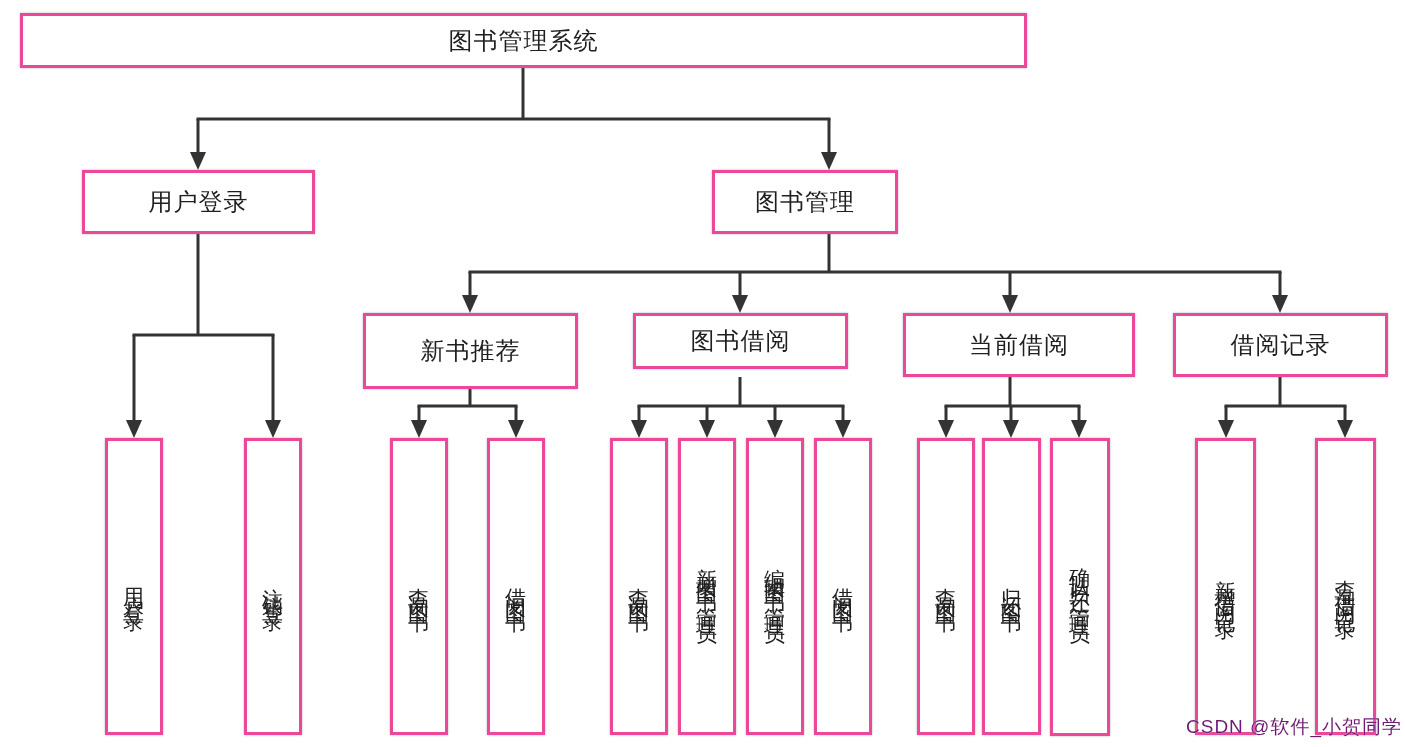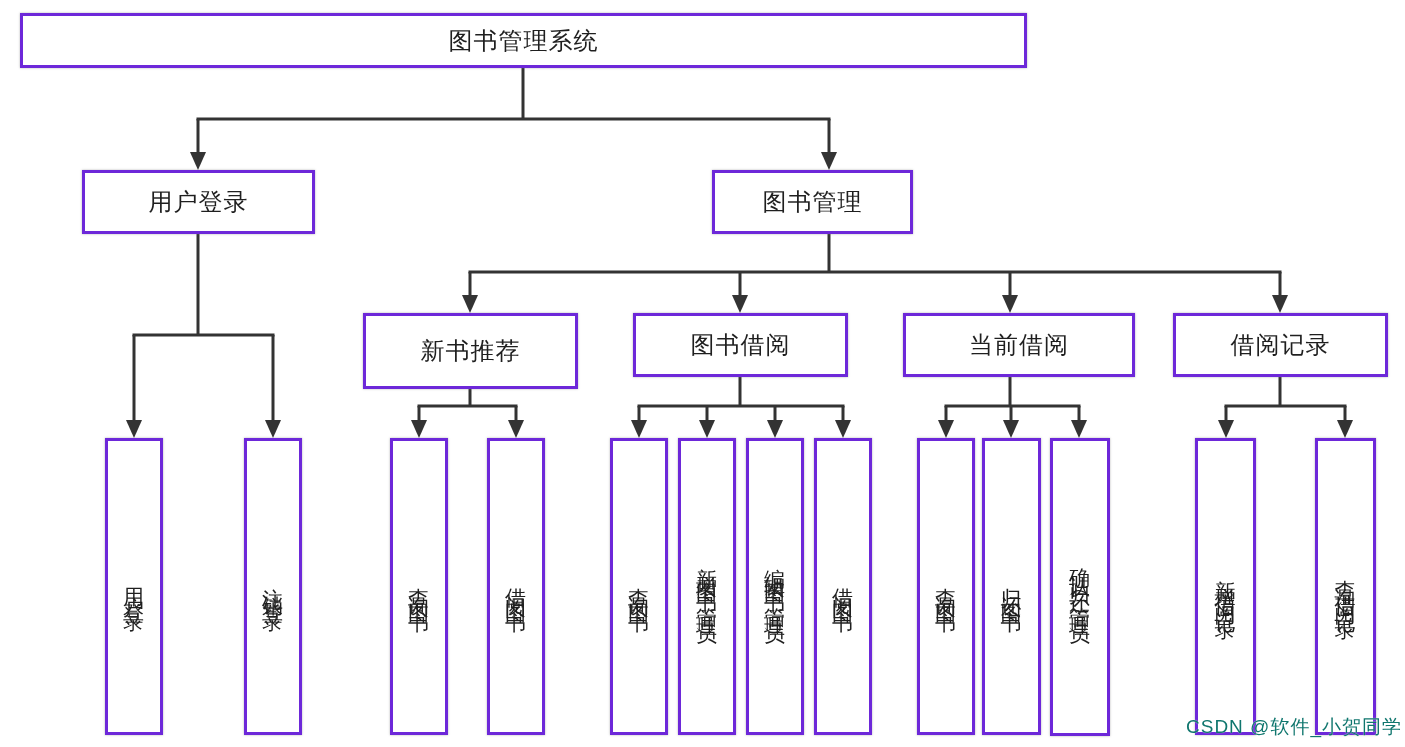--- a/index.html
+++ b/index.html
@@ -17,21 +17,21 @@
   }
   #connector-svg {
     position: absolute;
     left: 0;
     top: 0;
     z-index: 1;
   }
   .node {
     position: absolute;
     box-sizing: border-box;
-    border: 3px solid #6d28d9;
+    border: 3px solid #ec4899;
     background: #ffffff;
     color: #1f1f1f;
     display: flex;
     align-items: center;
     justify-content: center;
     text-align: center;
     z-index: 2;
     box-shadow: 0 0 2px rgba(120,120,120,0.55);
   }
   .node-h {
@@ -45,21 +45,21 @@
     text-orientation: mixed;
     letter-spacing: 8px;
     line-height: 1.1;
   }
   #watermark {
     position: absolute;
     left: 1186px;
     top: 714px;
     z-index: 5;
     font-size: 19px;
-    color: #0f766e;
+    color: #701a75;
     text-shadow: 0 0 1px rgba(255,255,255,0.9);
     white-space: nowrap;
     letter-spacing: 1px;
   }
 </style>
 </head>
 <body>
 
 <div id="canvas">
 
@@ -125,23 +125,23 @@
       <polygon points="1003,420 1019,420 1011,438"></polygon>
       <polygon points="1071,420 1087,420 1079,438"></polygon>
       <polygon points="1218,420 1234,420 1226,438"></polygon>
       <polygon points="1337,420 1353,420 1345,438"></polygon>
     </g>
   </svg>
 
   <div id="nodes-layer">
       <div class="node node-h" style="left: 20px; top: 13px; width: 1007px; height: 55px;">图书管理系统</div>
       <div class="node node-h" style="left: 82px; top: 170px; width: 233px; height: 64px;">用户登录</div>
-      <div class="node node-h" style="left: 712px; top: 170px; width: 201px; height: 64px;">图书管理</div>
+      <div class="node node-h" style="left: 712px; top: 170px; width: 186px; height: 64px;">图书管理</div>
       <div class="node node-h" style="left: 363px; top: 313px; width: 215px; height: 76px;">新书推荐</div>
-      <div class="node node-h" style="left: 633px; top: 313px; width: 215px; height: 64px;">图书借阅</div>
+      <div class="node node-h" style="left: 633px; top: 313px; width: 215px; height: 56px;">图书借阅</div>
       <div class="node node-h" style="left: 903px; top: 313px; width: 232px; height: 64px;">当前借阅</div>
       <div class="node node-h" style="left: 1173px; top: 313px; width: 215px; height: 64px;">借阅记录</div>
       <div class="node node-v" style="left: 105px; top: 438px; width: 58px; height: 297px;">用户登录</div>
       <div class="node node-v" style="left: 244px; top: 438px; width: 58px; height: 297px;">注销登录</div>
       <div class="node node-v" style="left: 390px; top: 438px; width: 58px; height: 297px;">查询图书</div>
       <div class="node node-v" style="left: 487px; top: 438px; width: 58px; height: 297px;">借阅图书</div>
       <div class="node node-v" style="left: 610px; top: 438px; width: 58px; height: 297px;">查询图书</div>
       <div class="node node-v" style="left: 678px; top: 438px; width: 58px; height: 297px;">新增图书（管理员）</div>
       <div class="node node-v" style="left: 746px; top: 438px; width: 58px; height: 297px;">编辑图书（管理员）</div>
       <div class="node node-v" style="left: 814px; top: 438px; width: 58px; height: 297px;">借阅图书</div>

